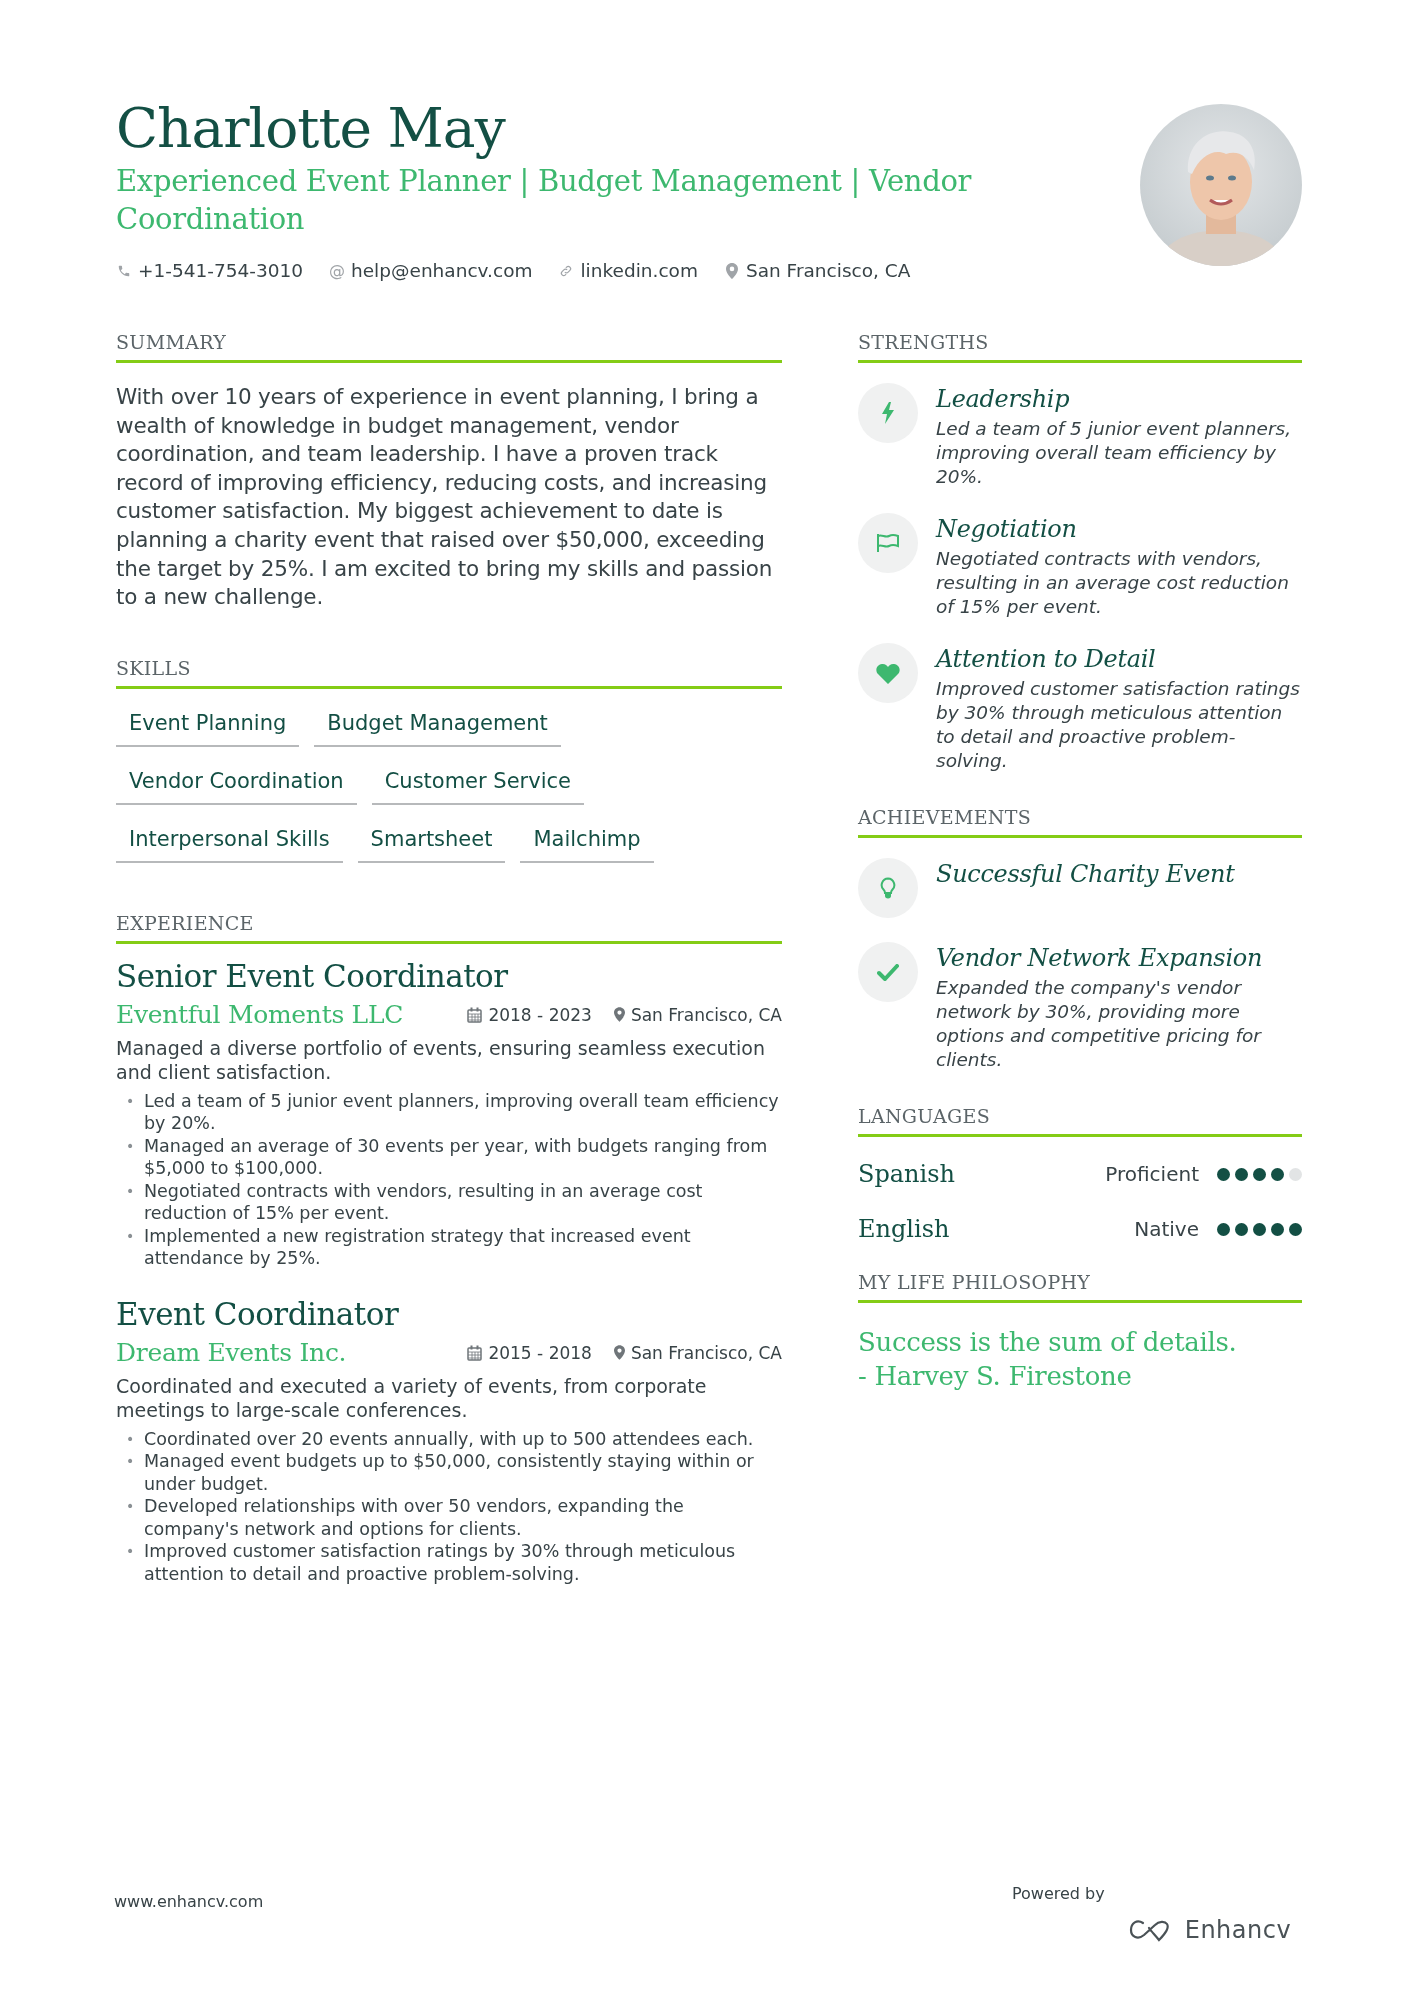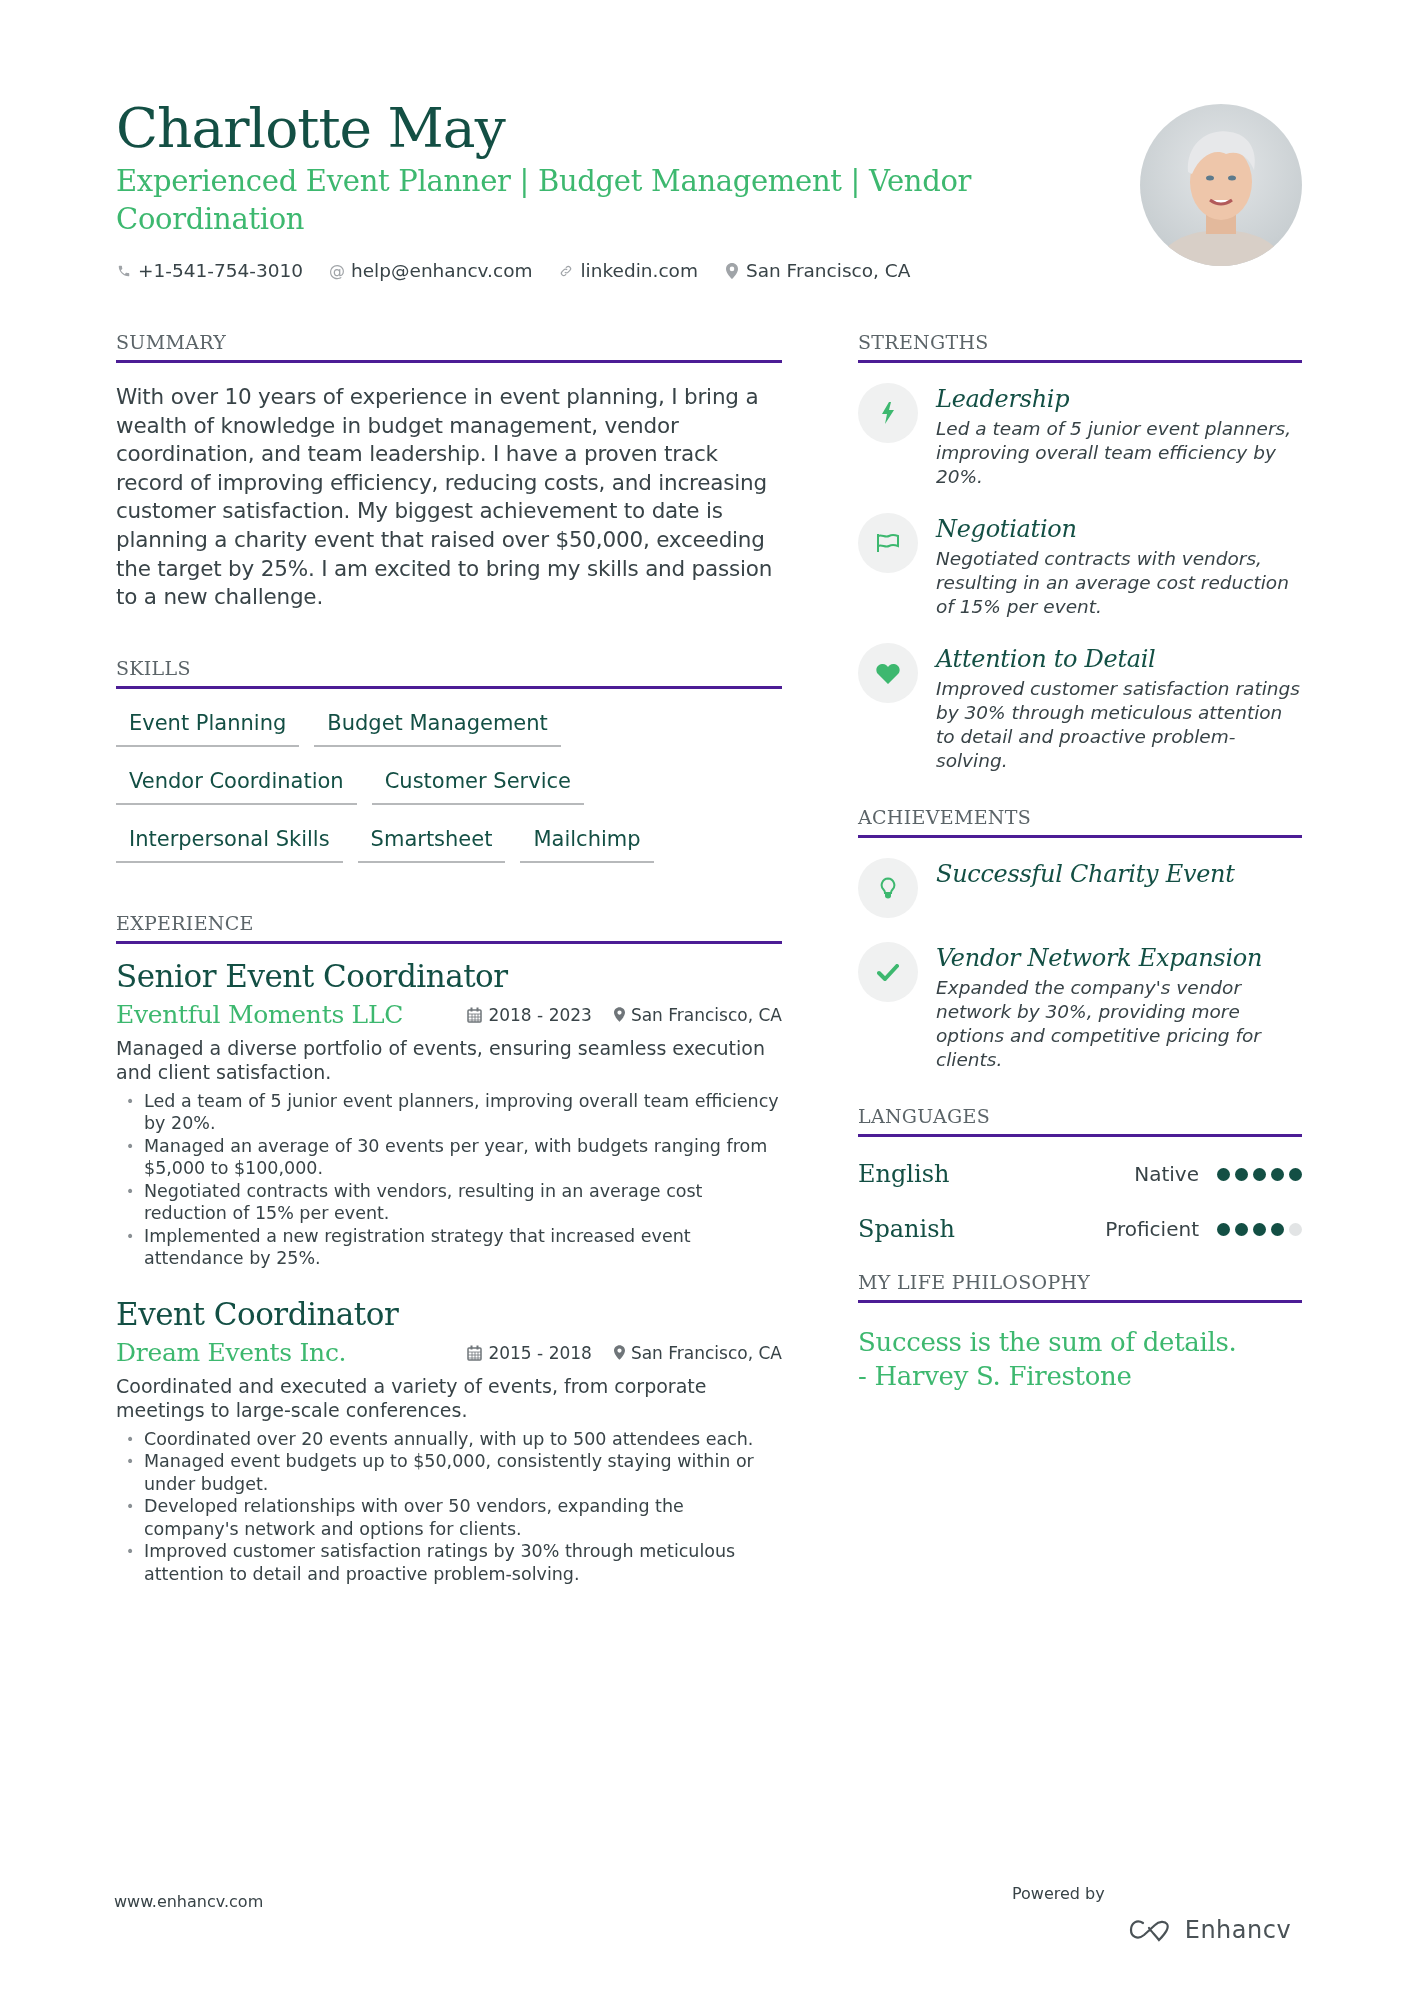--- a/index.html
+++ b/index.html
@@ -13,21 +13,21 @@
   .contacts { display: flex; gap: 26px; margin-top: 22px; font-size: 18.5px; color: #384347; align-items: center; }
   .contact { display: flex; align-items: center; gap: 6px; }
   .contact .ic { color: #a0a4a8; display: inline-flex; width: 16px; height: 16px; align-items: center; justify-content: center; }
 
   .avatar { position: absolute; left: 1140px; top: 104px; width: 162px; height: 162px; border-radius: 50%; overflow: hidden; background: radial-gradient(circle at 50% 40%, #e3e6e8 0%, #c9cfd2 70%, #b9bfc2 100%); }
 
   
   .col-left { position: absolute; left: 116px; top: 330px; width: 666px; }
   .col-right { position: absolute; left: 858px; top: 330px; width: 444px; }
 
-  .section-title { font-family: "DejaVu Serif", serif; font-size: 19px; color: #5b6468; letter-spacing: 0.3px; padding-bottom: 6px; border-bottom: 3px solid #4c1d95; line-height: 24px; }
+  .section-title { font-family: "DejaVu Serif", serif; font-size: 19px; color: #5b6468; letter-spacing: 0.3px; padding-bottom: 6px; border-bottom: 3px solid #84cc16; line-height: 24px; }
 
   .summary-text { font-size: 21.5px; line-height: 28.6px; color: #384347; margin-top: 20px; letter-spacing: -0.2px; }
 
   .skills { display: flex; flex-wrap: wrap; column-gap: 15px; row-gap: 20px; margin-top: 20px; }
   .skill { font-size: 21px; color: #134f44; padding: 0 13px 8px 13px; border-bottom: 2px solid #b7b9bb; line-height: 28px; }
 
   .exp { margin-top: 12px; }
   .exp + .exp { margin-top: 24px; }
   .exp-title { font-family: "DejaVu Serif", serif; font-size: 31px; color: #134f44; line-height: 40px; letter-spacing: -0.5px; }
   .exp-row { display: flex; align-items: center; justify-content: space-between; margin-top: 2px; }
@@ -278,42 +278,42 @@
           <div class="iconitem-desc">Expanded the company's vendor network by 30%, providing more options and competitive pricing for clients.</div>
         </div>
       </div>
     </div>
   </section>
 
   <section style="margin-top:32px;">
     <div class="section-title">LANGUAGES</div>
     <div class="langs">
       <div class="lang">
+        <span class="lang-name">Spanish</span>
+        <span class="lang-right">
+          <span class="lang-level">Proficient</span>
+          <span class="dots">
+            <span class="dot"></span>
+            <span class="dot"></span>
+            <span class="dot"></span>
+            <span class="dot"></span>
+            <span class="dot off"></span>
+          </span>
+        </span>
+      </div>
+      <div class="lang">
         <span class="lang-name">English</span>
         <span class="lang-right">
           <span class="lang-level">Native</span>
           <span class="dots">
             <span class="dot"></span>
             <span class="dot"></span>
             <span class="dot"></span>
             <span class="dot"></span>
             <span class="dot"></span>
-          </span>
-        </span>
-      </div>
-      <div class="lang">
-        <span class="lang-name">Spanish</span>
-        <span class="lang-right">
-          <span class="lang-level">Proficient</span>
-          <span class="dots">
-            <span class="dot"></span>
-            <span class="dot"></span>
-            <span class="dot"></span>
-            <span class="dot"></span>
-            <span class="dot off"></span>
           </span>
         </span>
       </div>
     </div>
   </section>
 
   <section style="margin-top:24px;">
     <div class="section-title">MY LIFE PHILOSOPHY</div>
     <div class="philosophy">
       <div>Success is the sum of details.</div>

